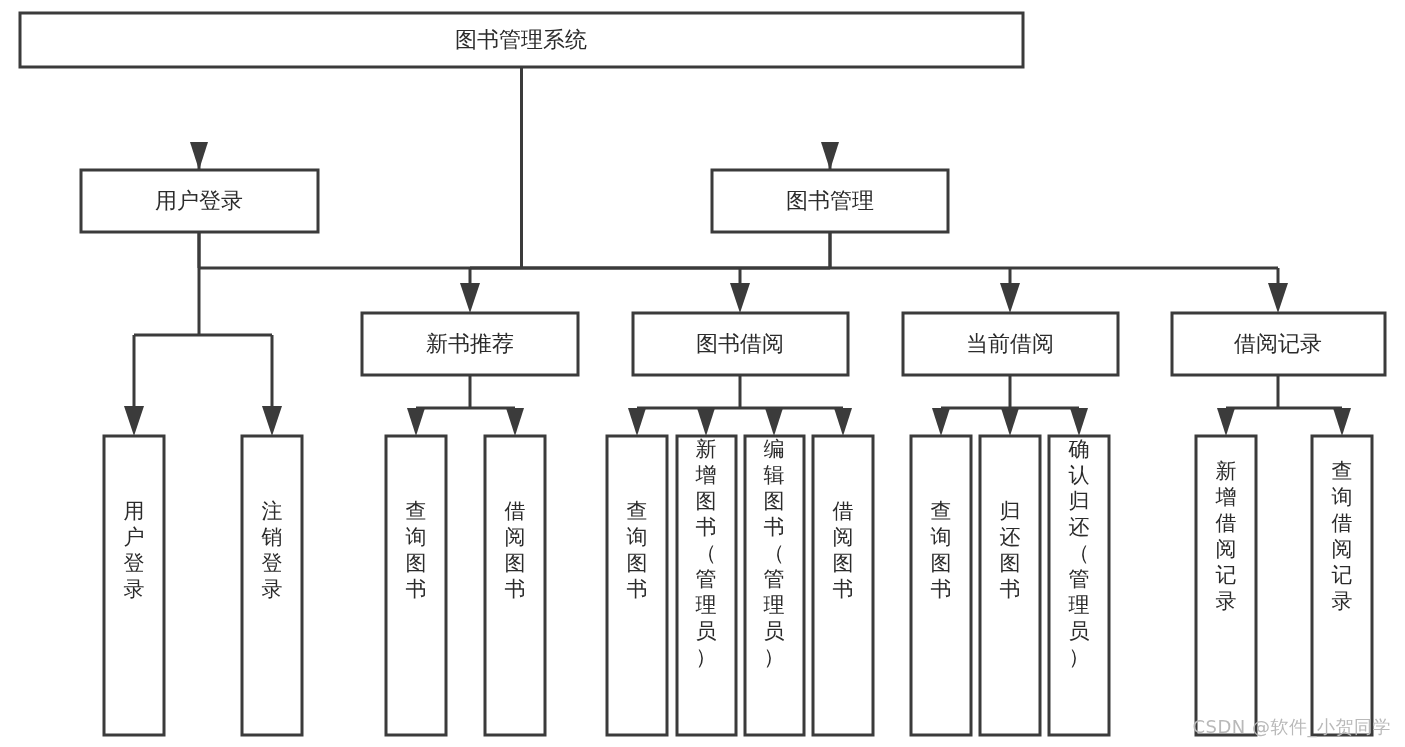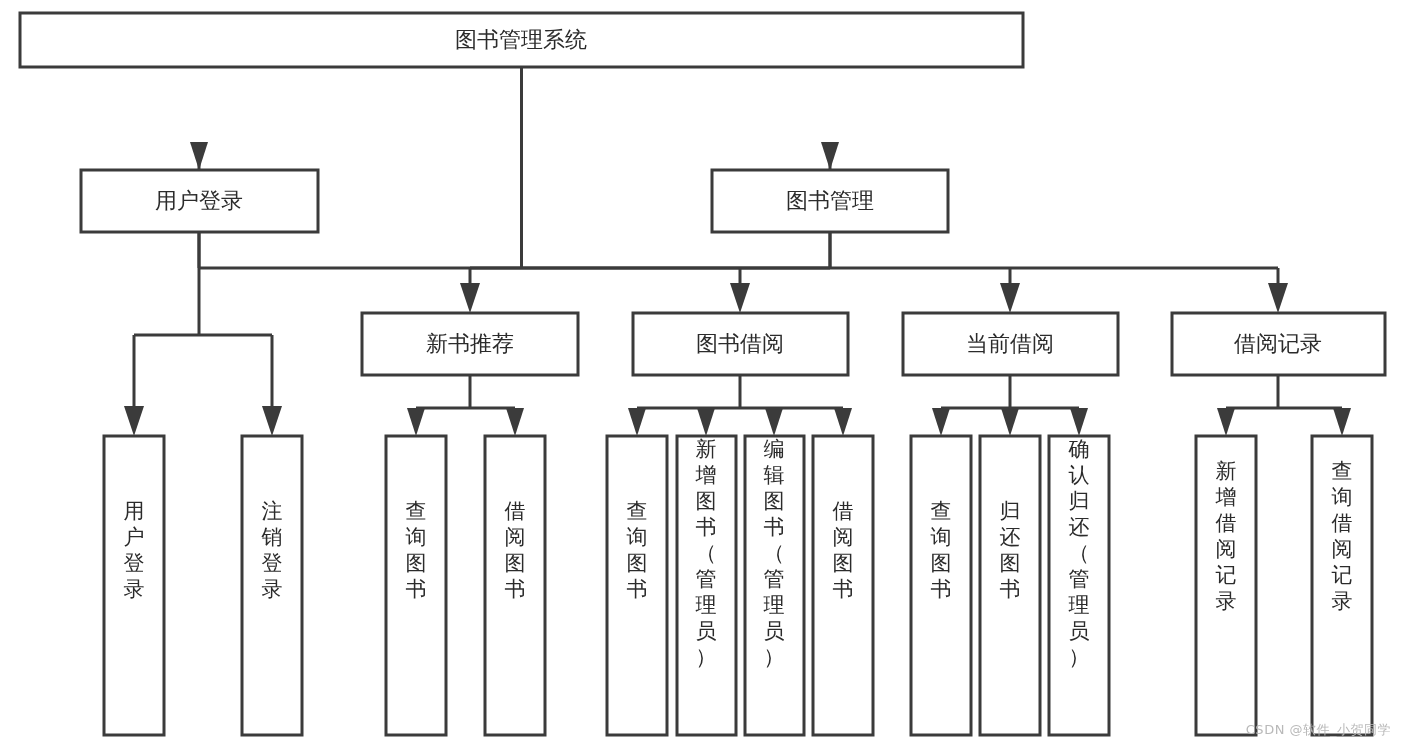--- a/index.html
+++ b/index.html
@@ -53,21 +53,21 @@
     font-family: "DejaVu Sans", "Liberation Sans", sans-serif;
     fill: #2b2b2b;
     font-size: 21px;
     text-anchor: middle;
   }
   .watermark {
     position: absolute;
     right: 14px;
     bottom: 8px;
     font-family: "DejaVu Sans", "Liberation Sans", sans-serif;
-    font-size: 13px;
+    font-size: 18px;
     color: #b9b9b9;
     white-space: nowrap;
     letter-spacing: 0.5px;
     pointer-events: none;
     text-align: center;
   }
 </style>
 </head>
 <body>
 

